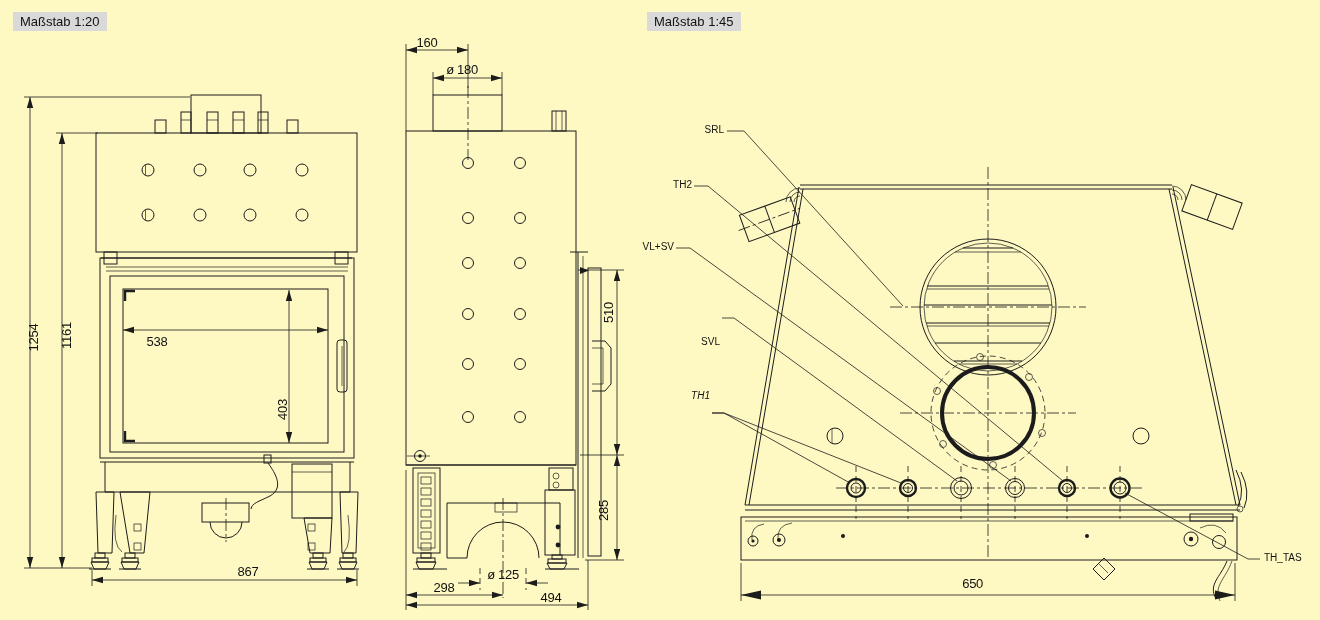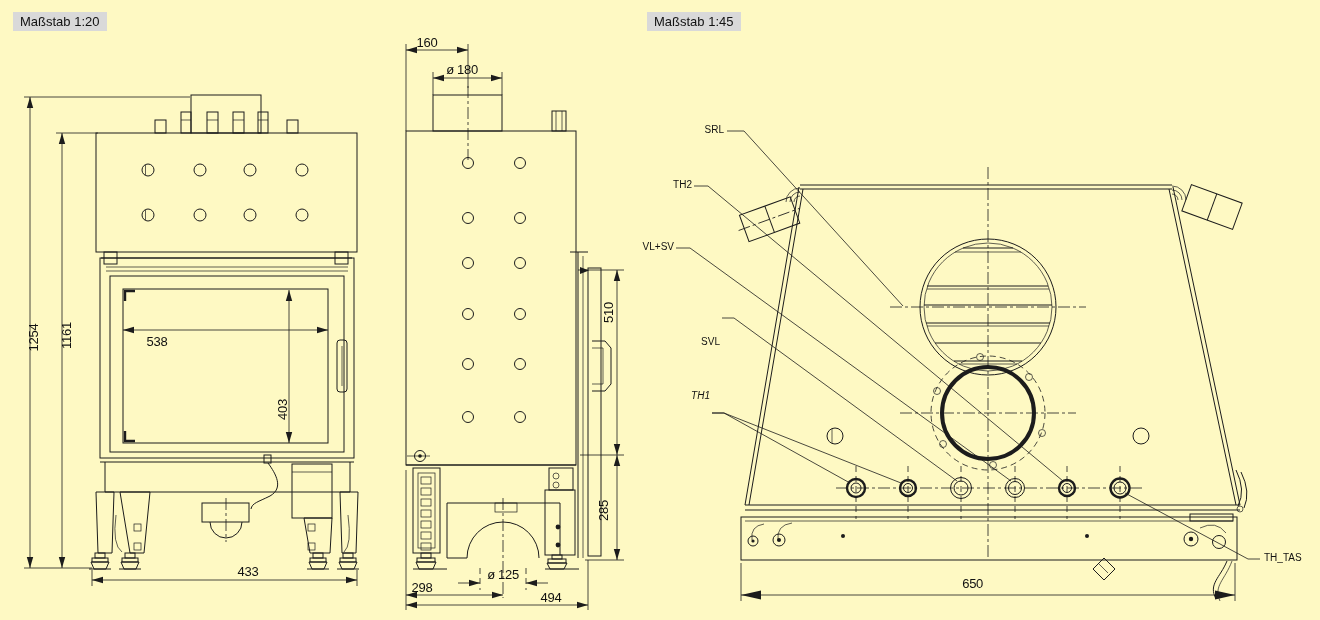--- a/index.html
+++ b/index.html
@@ -398,27 +398,27 @@
     </g>
   </svg>
 
   <div class="scale-label" style="left:13px;top:12px;">Maßstab 1:20</div>
   <div class="scale-label" style="left:647px;top:12px;">Maßstab 1:45</div>
 
   <span class="dim v" style="left:13px;top:330px;width:40px;">1254</span>
   <span class="dim v" style="left:46px;top:328px;width:40px;">1161</span>
   <span class="dim" style="left:139px;top:334px;width:36px;">538</span>
   <span class="dim v" style="left:262px;top:402px;width:40px;">403</span>
-  <span class="dim" style="left:230px;top:564px;width:36px;">433</span>
+  <span class="dim" style="left:230px;top:564px;width:36px;">867</span>
 
   <span class="dim" style="left:409px;top:35px;width:36px;text-align:center;">160</span>
   <span class="dim" style="left:438px;top:62px;width:48px;">ø 180</span>
   <span class="dim v" style="left:588px;top:305px;width:40px;">510</span>
   <span class="dim v" style="left:583px;top:503px;width:40px;">285</span>
-  <span class="dim" style="left:404px;top:580px;width:36px;">298</span>
+  <span class="dim" style="left:426px;top:580px;width:36px;">298</span>
   <span class="dim" style="left:479px;top:567px;width:48px;">ø 125</span>
   <span class="dim" style="left:533px;top:590px;width:36px;">494</span>
 
   <span class="dim" style="left:947px;top:576px;width:36px;text-align:right;">650</span>
 
   <span class="conn r" style="left:684px;top:124px;width:40px;">SRL</span>
   <span class="conn r" style="left:652px;top:179px;width:40px;">TH2</span>
   <span class="conn r" style="left:624px;top:241px;width:50px;">VL+SV</span>
   <span class="conn r" style="left:680px;top:311px;width:40px;margin-top:25px;">SVL</span>
   <span class="conn r" style="left:670px;top:390px;width:40px;font-style:italic;">TH1</span>

